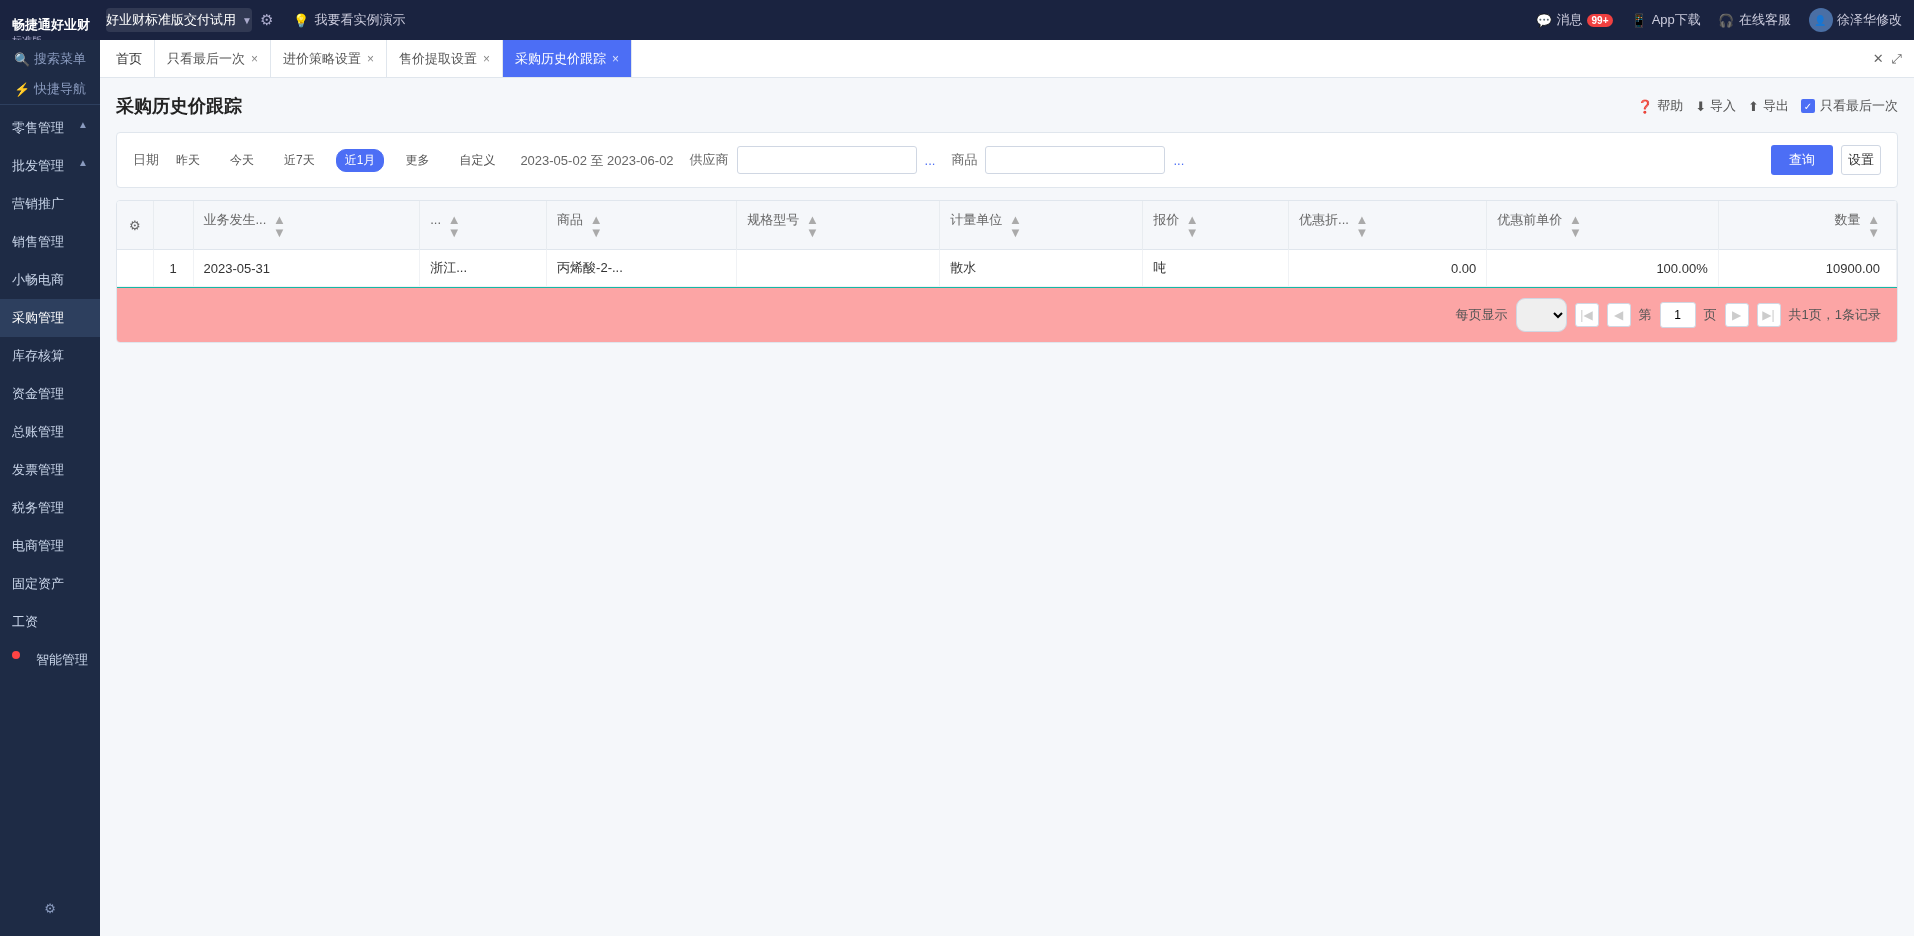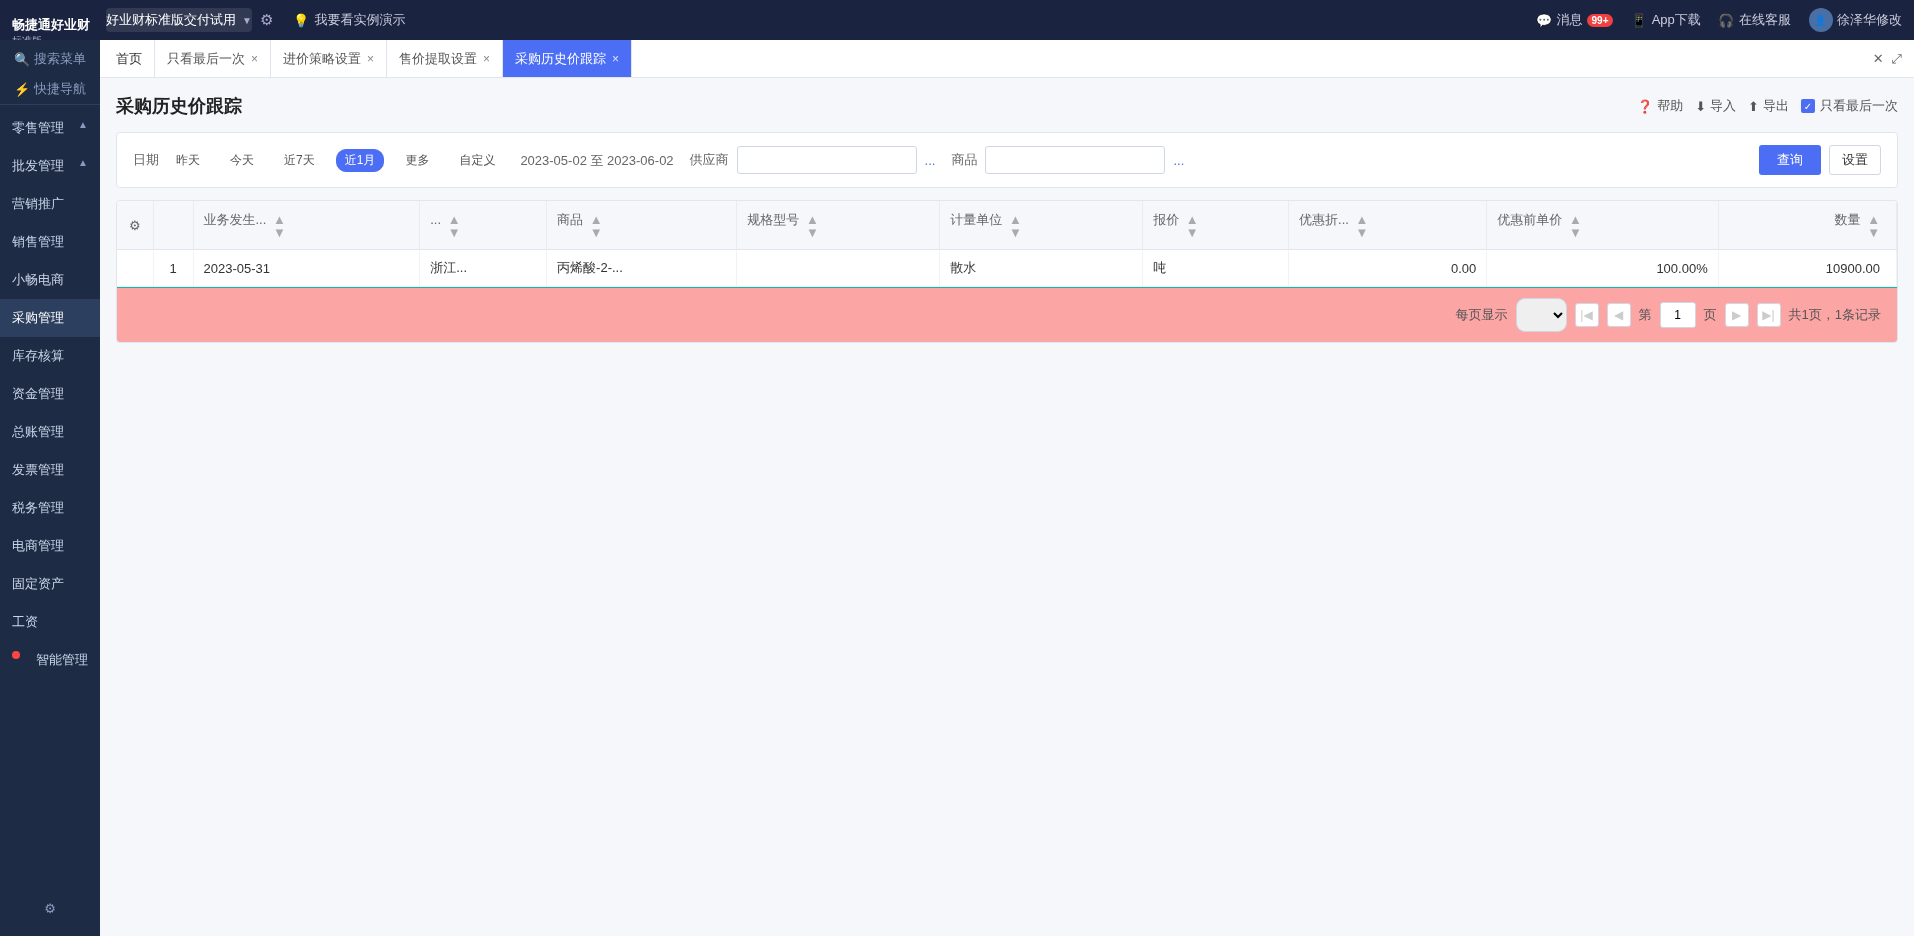--- a/index.html
+++ b/index.html
@@ -313,21 +313,21 @@
     .btn-query {
       padding: 5px 18px;
       background: #4c6ef5;
       color: #fff;
       border: none;
       border-radius: 3px;
       cursor: pointer;
       font-size: 13px;
     }
     .btn-settings {
-      padding: 5px 12px;
+      padding: 5px 6px;
       background: #fff;
       color: #333;
       border: 1px solid #d0d7e3;
       border-radius: 3px;
       cursor: pointer;
       font-size: 13px;
     }
 
     
     .table-container {

